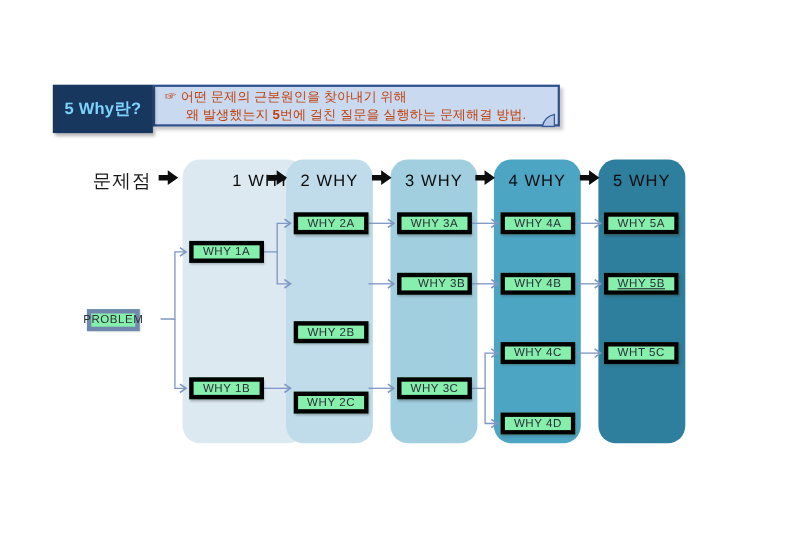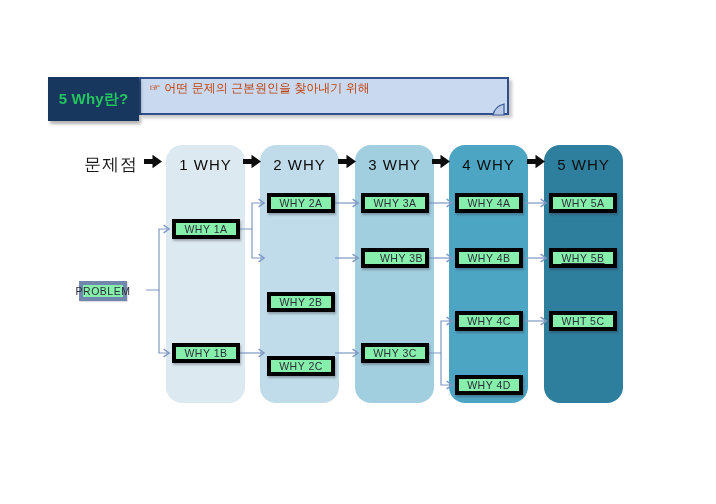--- a/index.html
+++ b/index.html
@@ -3,21 +3,21 @@
 <meta charset="utf-8">
 <style>
   html,body{margin:0;padding:0;}
   body{
     width:716px;height:504px;position:relative;background:#ffffff;
     font-family:"Liberation Sans", sans-serif;overflow:hidden;
   }
   
   .banner-title{
     position:absolute;left:48px;top:77px;width:91px;height:44px;
-    background:#17375e;color:#22c55e;font-size:15px;font-weight:bold;
+    background:#17375e;color:#7dd3fc;font-size:15px;font-weight:bold;
     display:flex;align-items:center;justify-content:center;
     box-shadow:2px 3px 3px rgba(0,0,0,.30);z-index:3;letter-spacing:.2px;
   }
   .banner-note{
     position:absolute;left:139px;top:77px;width:370px;height:38px;
     background:#c9d9f0;border:2px solid #30508c;box-sizing:border-box;
     box-shadow:3px 3px 3px rgba(0,0,0,.22);z-index:2;
     padding:2px 4px 0 8px;font-size:12px;line-height:15.5px;color:#c2410c;
   }
   .note-line{white-space:nowrap;}
@@ -26,21 +26,21 @@
   
   .source-label{
     position:absolute;left:84px;top:153px;font-size:17px;color:#191919;
     letter-spacing:1px;z-index:2;
   }
   .col{position:absolute;top:145px;width:79px;height:258px;border-radius:16px;z-index:1;}
   .col-label{
     margin-top:5px;height:30px;line-height:30px;text-align:center;
     font-size:15px;color:#0c0c0c;letter-spacing:1px;
   }
-  .col-1{left:166px;background:#dde9f1;}
+  .col-1{left:166px;background:#dde9f1;padding-left:32px;}
   .col-2{left:260px;background:#c0dcea;}
   .col-3{left:355px;background:#a2cfe0;}
   .col-4{left:449px;background:#4da5c4;}
   .col-5{left:544px;background:#2e7e9d;}
   .harrow{position:absolute;top:154px;z-index:2;}
   .conn{position:absolute;left:0;top:0;z-index:2;pointer-events:none;}
   .node{
     position:absolute;width:68px;height:20px;background:#86efac;
     border:4px solid #000000;box-sizing:border-box;z-index:3;
     display:flex;align-items:center;justify-content:center;
@@ -56,20 +56,21 @@
 </style>
 </head>
 <body>
 
 <div>
 
   <div class="banner-title">5 Why란?</div>
 
   <div class="banner-note">
     <div class="note-line"><span>☞</span> <span>어떤 문제의 근본원인을 찾아내기 위해</span></div>
+    <div class="note-line note-line2"><span>왜 발생했는지 </span><b>5</b><span>번에 걸친 질문을 실행하는 문제해결 방법.</span></div>
     <svg class="fold" width="13" height="13" viewBox="0 0 13 13">
       <path d="M1,12 Q3,3 12,1 L12,12 Z" fill="#b8cae8" stroke="#3a5a96" stroke-width="1.2"></path>
     </svg>
   </div>
 
   <div class="source-label">문제점</div>
 
   <div class="col col-1">
     <div class="col-label">1 WHY</div>
   </div>

